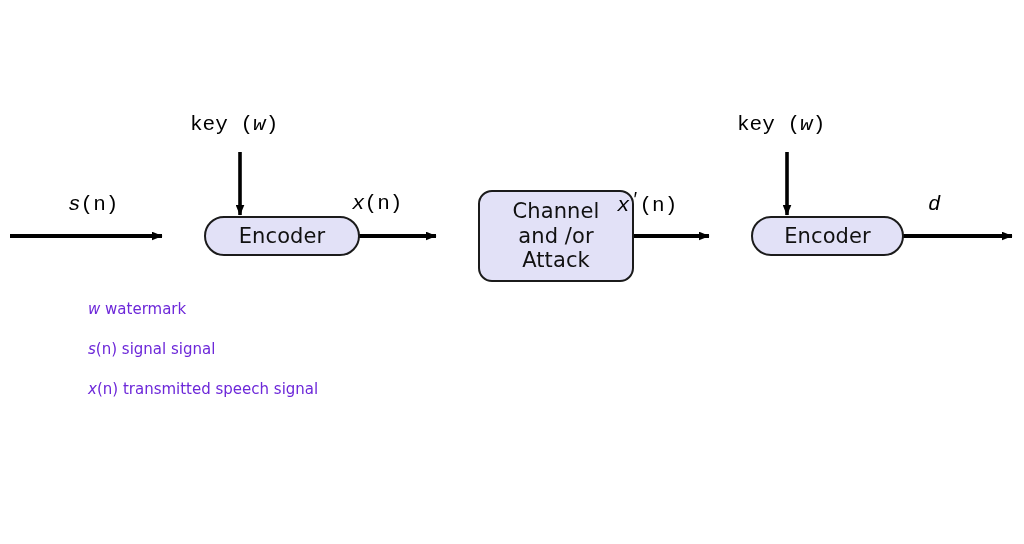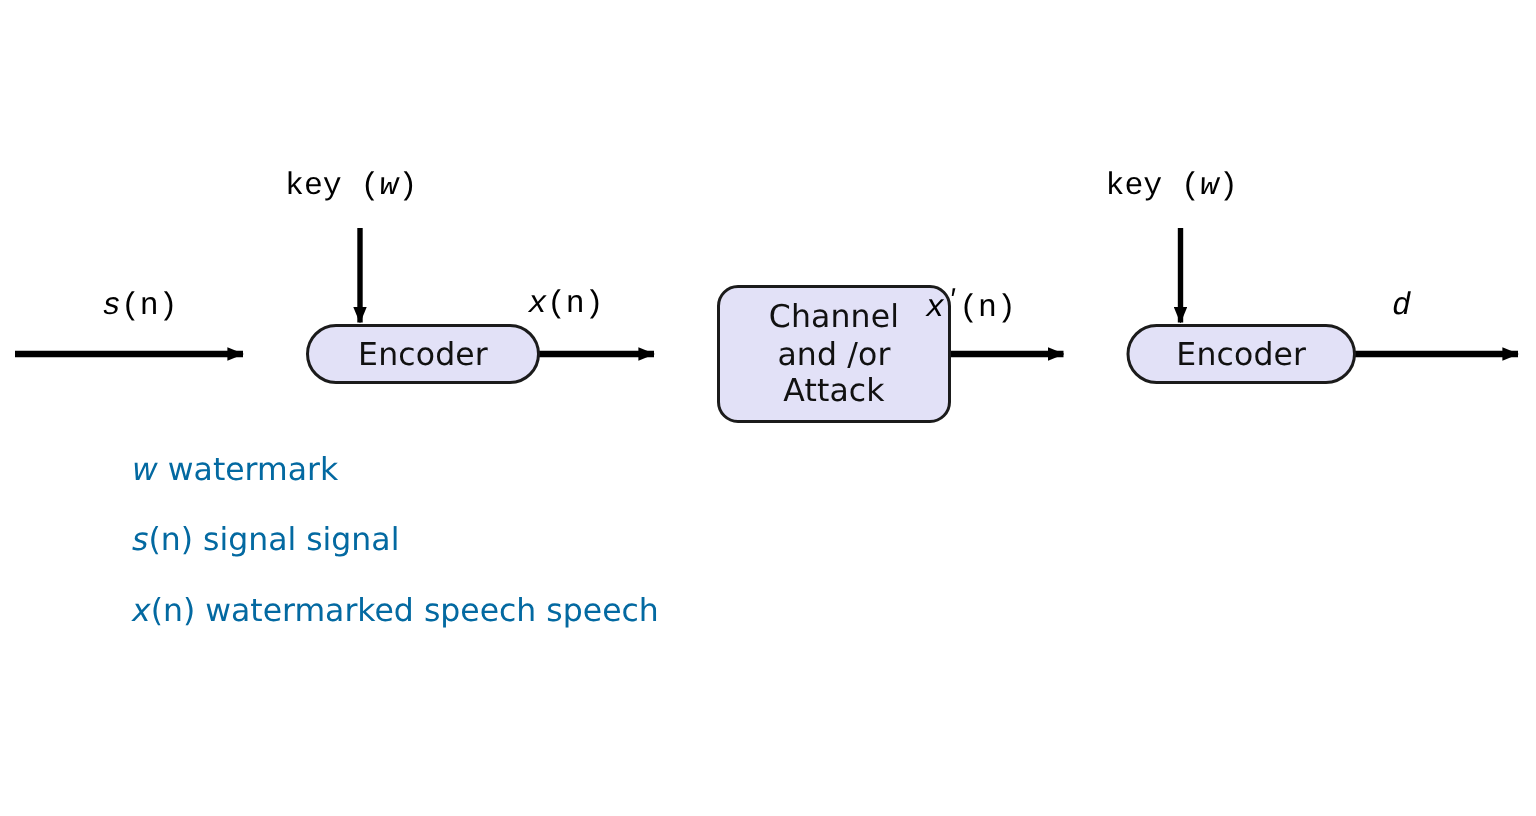--- a/index.html
+++ b/index.html
@@ -76,25 +76,25 @@
   #label-key-right { left: 737px; top: 113px; }
 
   
   #legend {
     position: absolute;
     left: 88px;
     top: 300px;
     z-index: 5;
   }
   .legend-row {
-    font-size: 21px;
+    font-size: 15px;
     line-height: 1;
     margin-bottom: 23px;
     white-space: nowrap;
-    color: #0369a1;
+    color: #6d28d9;
   }
   .legend-sym { font-style: italic; }
   .legend-txt { font-style: normal; }
 
   sup.prime {
     font-style: italic;
     font-size: 0.78em;
     vertical-align: 0.42em;
     letter-spacing: 0;
   }
@@ -165,18 +165,18 @@
     <span class="legend-txt">watermark</span>
   </div>
 
   <div class="legend-row">
     <span class="legend-sym">s</span><sup class="prime"></sup><span>(n)</span>
     <span class="legend-txt">signal signal</span>
   </div>
 
   <div class="legend-row">
     <span class="legend-sym">x</span><sup class="prime"></sup><span>(n)</span>
-    <span class="legend-txt">watermarked speech speech</span>
+    <span class="legend-txt">transmitted speech signal</span>
   </div>
 
 
 
 </div>
 
 </body></html>

